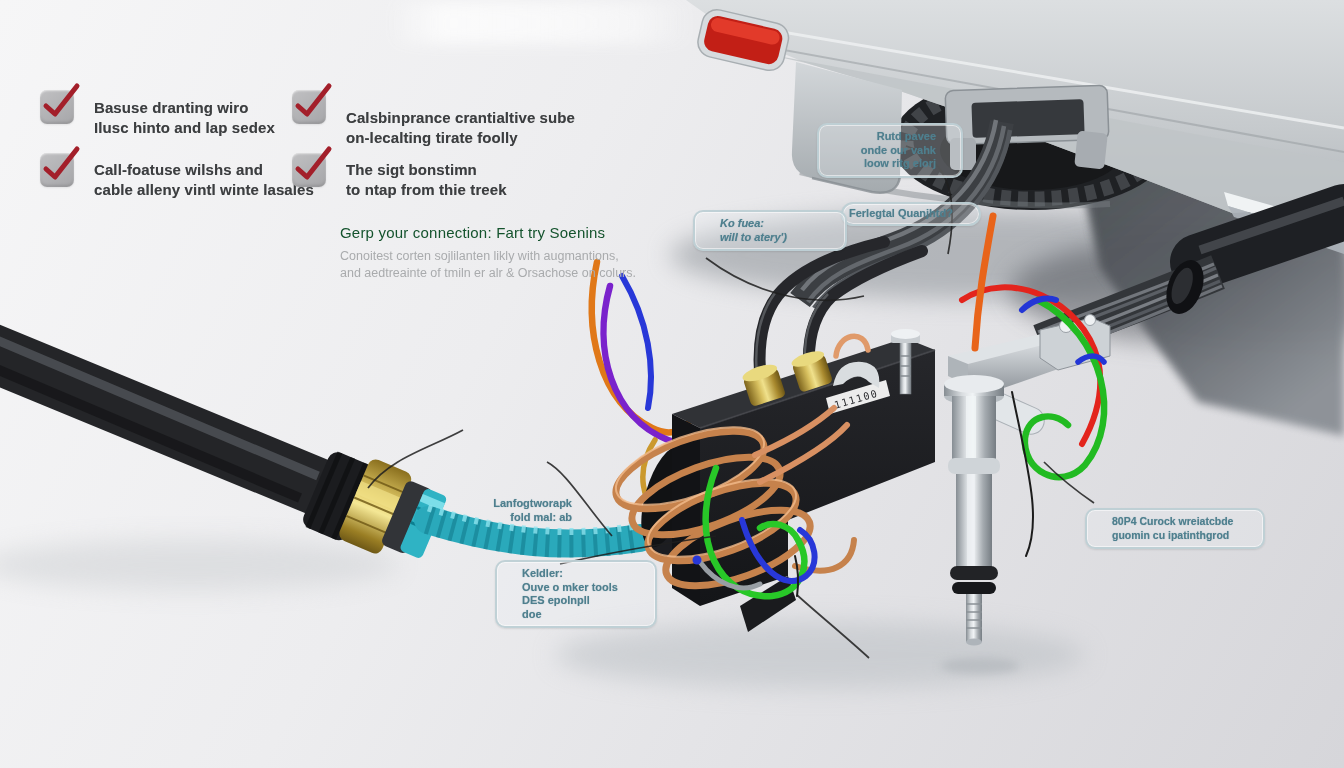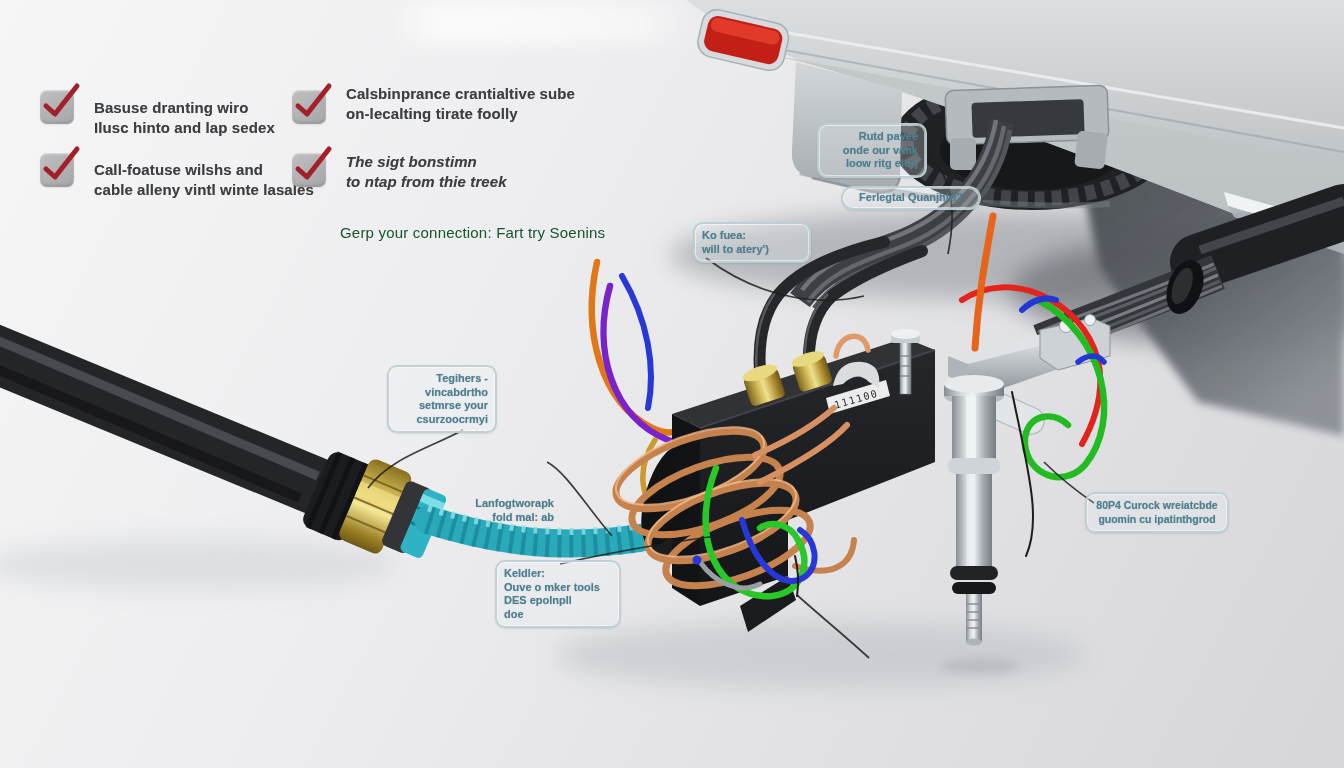--- a/index.html
+++ b/index.html
@@ -21,26 +21,26 @@
     position:absolute;font-size:15px;font-weight:600;color:#3c3e40;
     line-height:20px;letter-spacing:.1px;text-shadow:0 0 .5px rgba(60,62,64,.4);
   }
   
   .note-head{position:absolute;left:340px;top:224px;font-size:15px;color:#14532d;letter-spacing:.2px;}
   .note-body{position:absolute;left:340px;top:248px;font-size:12.5px;color:#a9abad;line-height:17px;}
   
   .bubble{
     position:absolute;color:#4e7f8e;font-size:11px;font-weight:700;line-height:13.5px;
     border:2px solid rgba(189,207,212,.95);border-radius:10px;
-    background:rgba(240,245,246,.25);padding:5px 7px;
+    background:rgba(240,245,246,.25);padding:5px 25px;
     box-shadow:0 1px 2px rgba(0,0,0,.10), inset 0 0 0 1px rgba(255,255,255,.55);
     text-shadow:0 0 1px rgba(78,127,142,.55);
   }
   .bubble.r{text-align:right;}
-  .bubble.c{text-align:center;}
+  .bubble.c{margin-top:16px;}
   .bubble.noborder{border:none;background:none;box-shadow:none;}
   
   .ghost{
     position:absolute;left:388px;top:2px;width:305px;height:42px;border-radius:10px;
     background:linear-gradient(90deg,rgba(255,255,255,0),rgba(255,255,255,.85) 18%,rgba(255,255,255,.75) 55%,rgba(255,255,255,.55) 82%,rgba(255,255,255,0));
     filter:blur(7px);opacity:.85;
   }
 </style>
 </head>
 <body>
@@ -340,57 +340,55 @@
     <div class="chk-text" style="left:94px;top:160px;">
       <div>Call-foatuse wilshs and</div>
         <div>cable alleny vintl winte lasales</div>
     </div>
 
     <div class="chk-box" style="left:292px;top:90px;">
       <svg width="46" height="46">
         <polyline points="8,26 17,34 39,6" fill="none" stroke="#a31f2a" stroke-width="5" stroke-linecap="round" stroke-linejoin="round"></polyline>
         </svg>
     </div>
-    <div class="chk-text" style="left:346px;top:84px;">
+    <div class="chk-text" style="left:346px;top:108px;">
       <div>Calsbinprance crantialtive sube</div>
         <div>on-lecalting tirate foolly</div>
     </div>
 
     <div class="chk-box" style="left:292px;top:153px;">
       <svg width="46" height="46">
         <polyline points="8,26 17,34 39,6" fill="none" stroke="#a31f2a" stroke-width="5" stroke-linecap="round" stroke-linejoin="round"></polyline>
         </svg>
     </div>
-    <div class="chk-text" style="left:346px;top:152px;font-style:italic;">
+    <div class="chk-text" style="left:346px;top:160px;">
       <div>The sigt bonstimn</div>
         <div>to ntap from thie treek</div>
     </div>
   </div>
 
   <div class="note-head">Gerp your connection: Fart try Soenins</div>
+  <div class="note-body">
+    <div>Conoitest corten sojlilanten likly with augmantions,</div>
+      <div>and aedtreainte of tmiln er alr &amp; Orsachose on colurs.</div>
+  </div>
 
   <div class="bubble r" style="left:817px;top:123px;width:92px;">
     <div>Rutd pavee</div>
     <div>onde our vahk</div>
     <div>loow ritg elorj</div>
   </div>
 
   <div class="bubble c" style="left:841px;top:186px;width:124px;padding:3px 6px;border-radius:13px;font-size:11px;">Ferlegtal Quanjhtd?</div>
 
-  <div class="bubble" style="left:693px;top:222px;width:100px;">
+  <div class="bubble" style="left:693px;top:210px;width:100px;font-style:italic;">
     <div>Ko fuea:</div>
     <div>will to atery')</div>
   </div>
 
-  <div class="bubble r" style="left:387px;top:365px;width:92px;">
-    <div>Tegihers -</div>
-    <div>vincabdrtho</div>
-    <div>setmrse your</div>
-    <div>csurzoocrmyi</div>
-  </div>
 
   <div class="bubble r noborder" style="left:445px;top:452px;width:102px;margin-top:40px;">
     <div>Lanfogtworapk</div>
     <div>fold mal: ab</div>
   </div>
 
   <div class="bubble" style="left:495px;top:560px;width:108px;">
     <div>Keldler:</div>
     <div>Ouve o mker tools</div>
     <div>DES epolnpll</div>

